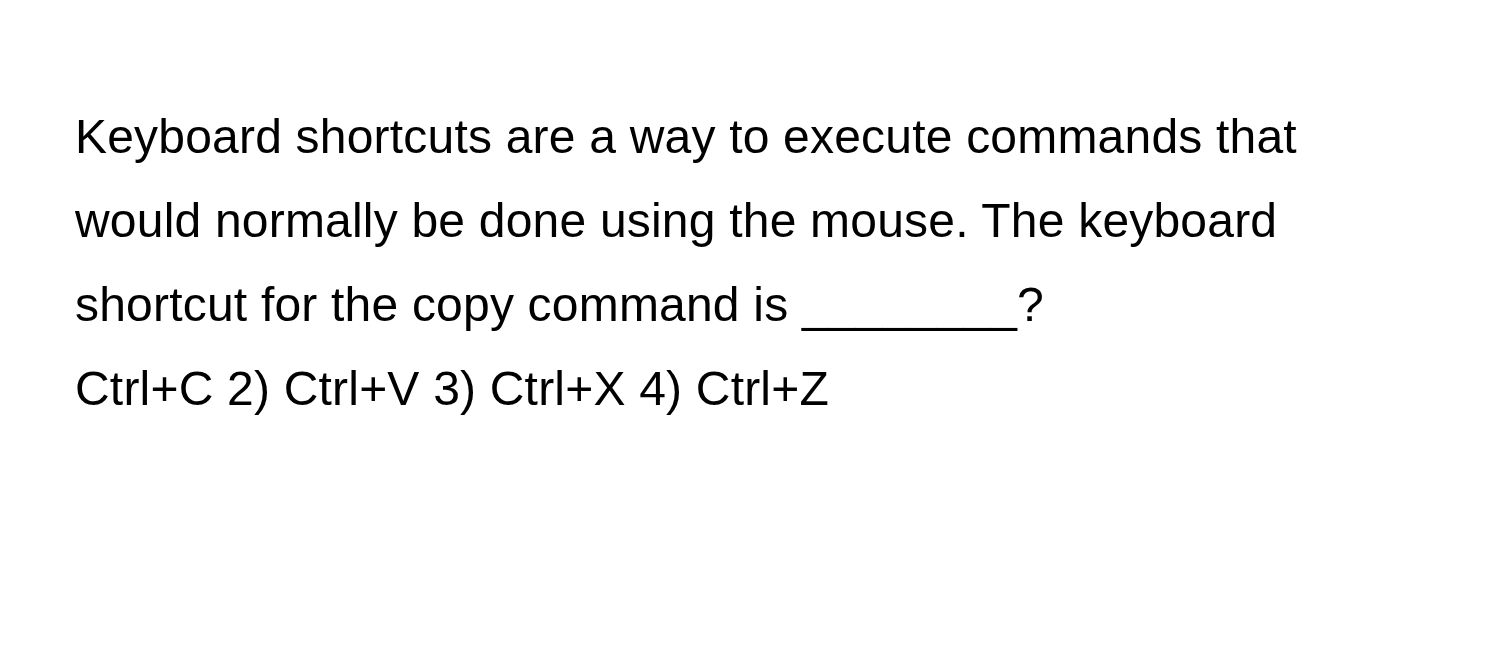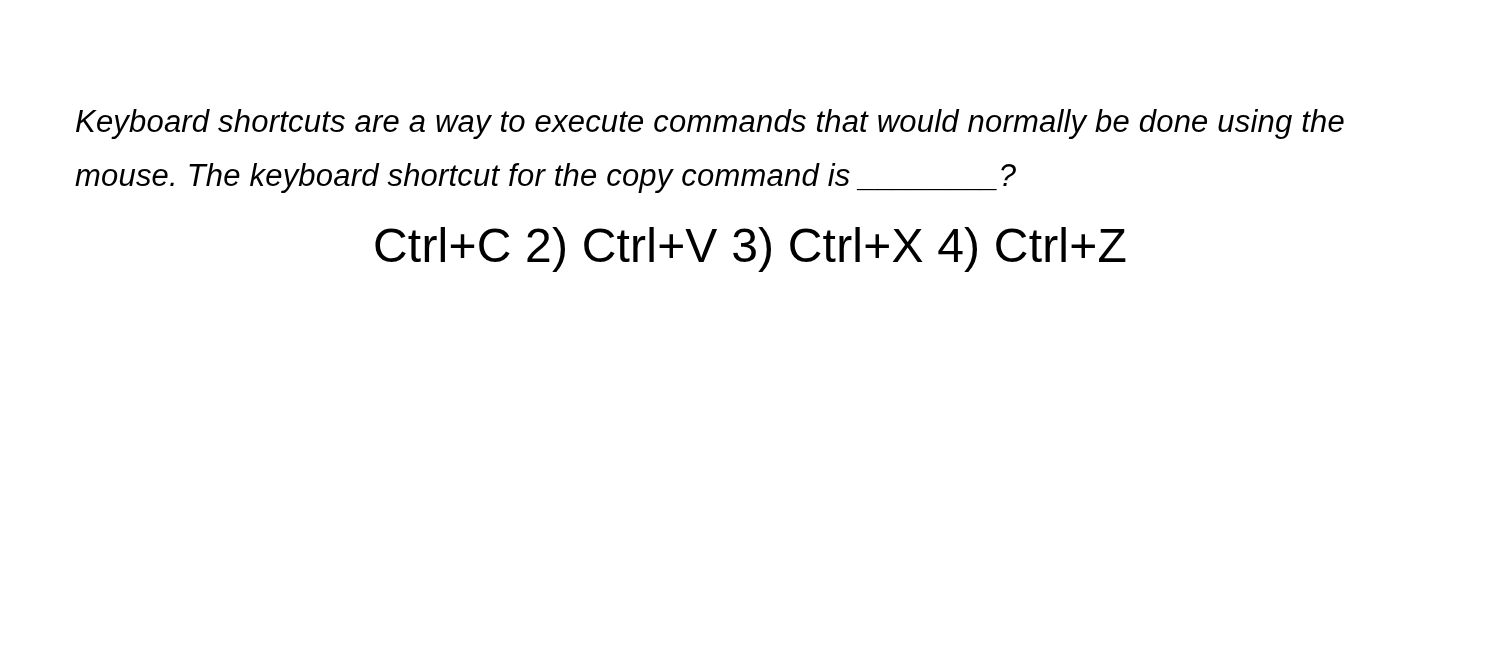--- a/index.html
+++ b/index.html
@@ -9,31 +9,29 @@
     }
     body {
       width: 1500px;
       height: 656px;
       background: #ffffff;
       font-family: -apple-system, BlinkMacSystemFont, "Segoe UI", Helvetica, Arial, sans-serif;
       color: #000000;
       padding: 95px 75px 0 75px;
     }
     .question-text {
-      font-size: 31px;
+      font-size: 48px;
       line-height: 1.75;
       font-weight: 400;
       letter-spacing: 0.2px;
-      font-style: italic;
     }
     .options-text {
       font-size: 48px;
       line-height: 1.75;
       font-weight: 400;
-      text-align: center;
       letter-spacing: 0.2px;
       margin-top: 0;
     }
   </style>
 </head>
 <body>
 
 <div class="question-text">Keyboard shortcuts are a way to execute commands that would normally be done using the mouse. The keyboard shortcut for the copy command is ________?</div>
 <div class="options-text">Ctrl+C 2) Ctrl+V 3) Ctrl+X 4) Ctrl+Z</div>
 

